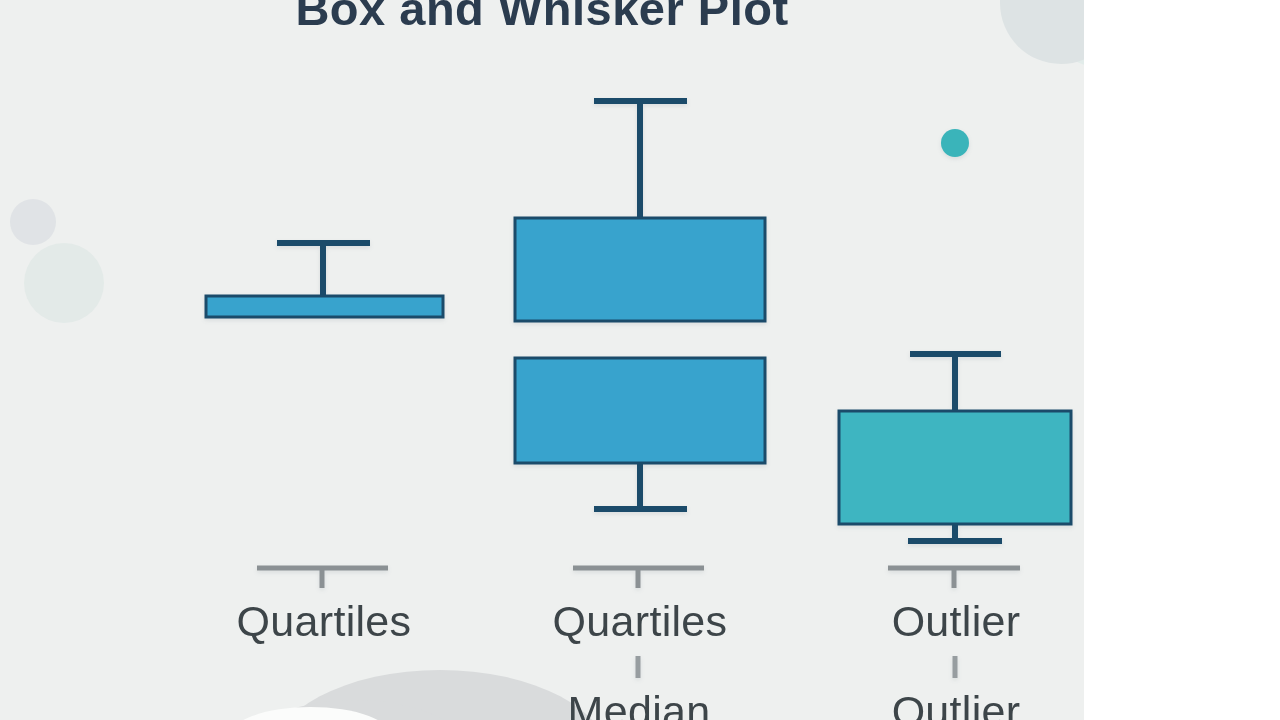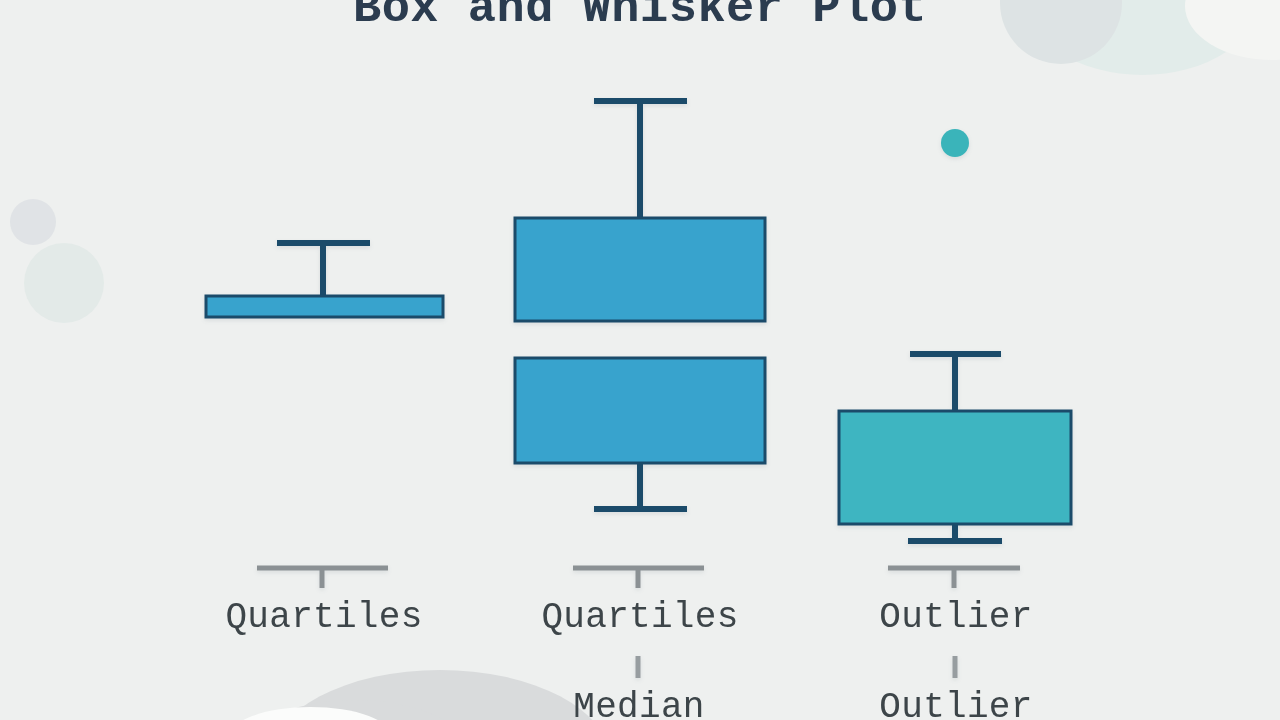--- a/index.html
+++ b/index.html
@@ -8,23 +8,23 @@
     --stroke-dark:#1b4b6a;
     --box-blue:#38a3cd;
     --box-teal:#3eb5c1;
     --outlier-teal:#3ab4ba;
     --bracket-gray:#8b9194;
     --connector-gray:#979da0;
     --label-text:#3d4549;
   }
   html,body{margin:0;padding:0;}
   .stage{
-    position:relative;width:1280px;height:720px;overflow:hidden;
+    position:relative;width:1084px;height:720px;overflow:hidden;
     background:var(--background);
-    font-family:Liberation Mono, monospace;
+    font-family:Liberation Sans, sans-serif;
   }
   .blob{position:absolute;border-radius:50%;}
   .blob-tr-teal{left:1025px;top:-80px;width:235px;height:155px;background:#e2ecea;}
   .blob-tr-gray{left:1000px;top:-58px;width:122px;height:122px;background:#dde3e4;}
   .blob-tr-white{left:1185px;top:-48px;width:175px;height:108px;background:#f4f5f3;}
   .blob-left-sm{left:10px;top:199px;width:46px;height:46px;background:#e0e3e6;}
   .blob-left-lg{left:24px;top:243px;width:80px;height:80px;background:#e3eae8;}
   .blob-wave-1{left:270px;top:670px;width:340px;height:180px;background:#d9dbdc;}
   .blob-wave-2{left:240px;top:700px;width:230px;height:110px;background:#d9dbdc;}
   .blob-wave-white{left:228px;top:707px;width:165px;height:62px;background:#fbfcfb;}
@@ -36,21 +36,21 @@
   .diagram{position:absolute;left:0;top:0;width:1280px;height:720px;
     filter:drop-shadow(0 2px 2px rgba(40,60,80,0.10));}
   .whisker{stroke:var(--stroke-dark);stroke-width:6;}
   .box-blue{fill:var(--box-blue);stroke:var(--stroke-dark);stroke-width:3;}
   .box-teal{fill:var(--box-teal);stroke:var(--stroke-dark);stroke-width:3;}
   .outlier{fill:var(--outlier-teal);}
   .bracket{stroke:var(--bracket-gray);stroke-width:5;}
   .connector{stroke:var(--connector-gray);stroke-width:5;}
   .label{
     position:absolute;transform:translateX(-50%);
-    font-size:36px;color:var(--label-text);letter-spacing:.3px;white-space:nowrap;
+    font-size:43px;color:var(--label-text);letter-spacing:.3px;white-space:nowrap;
     line-height:1.1;
   }
   .lbl-left{left:324px;top:598px;}
   .lbl-mid{left:640px;top:598px;}
   .lbl-right{left:956px;top:598px;}
   .lbl-median{left:639px;top:688px;}
   .lbl-outlier{left:956px;top:688px;}
 </style>
 </head>
 <body>

